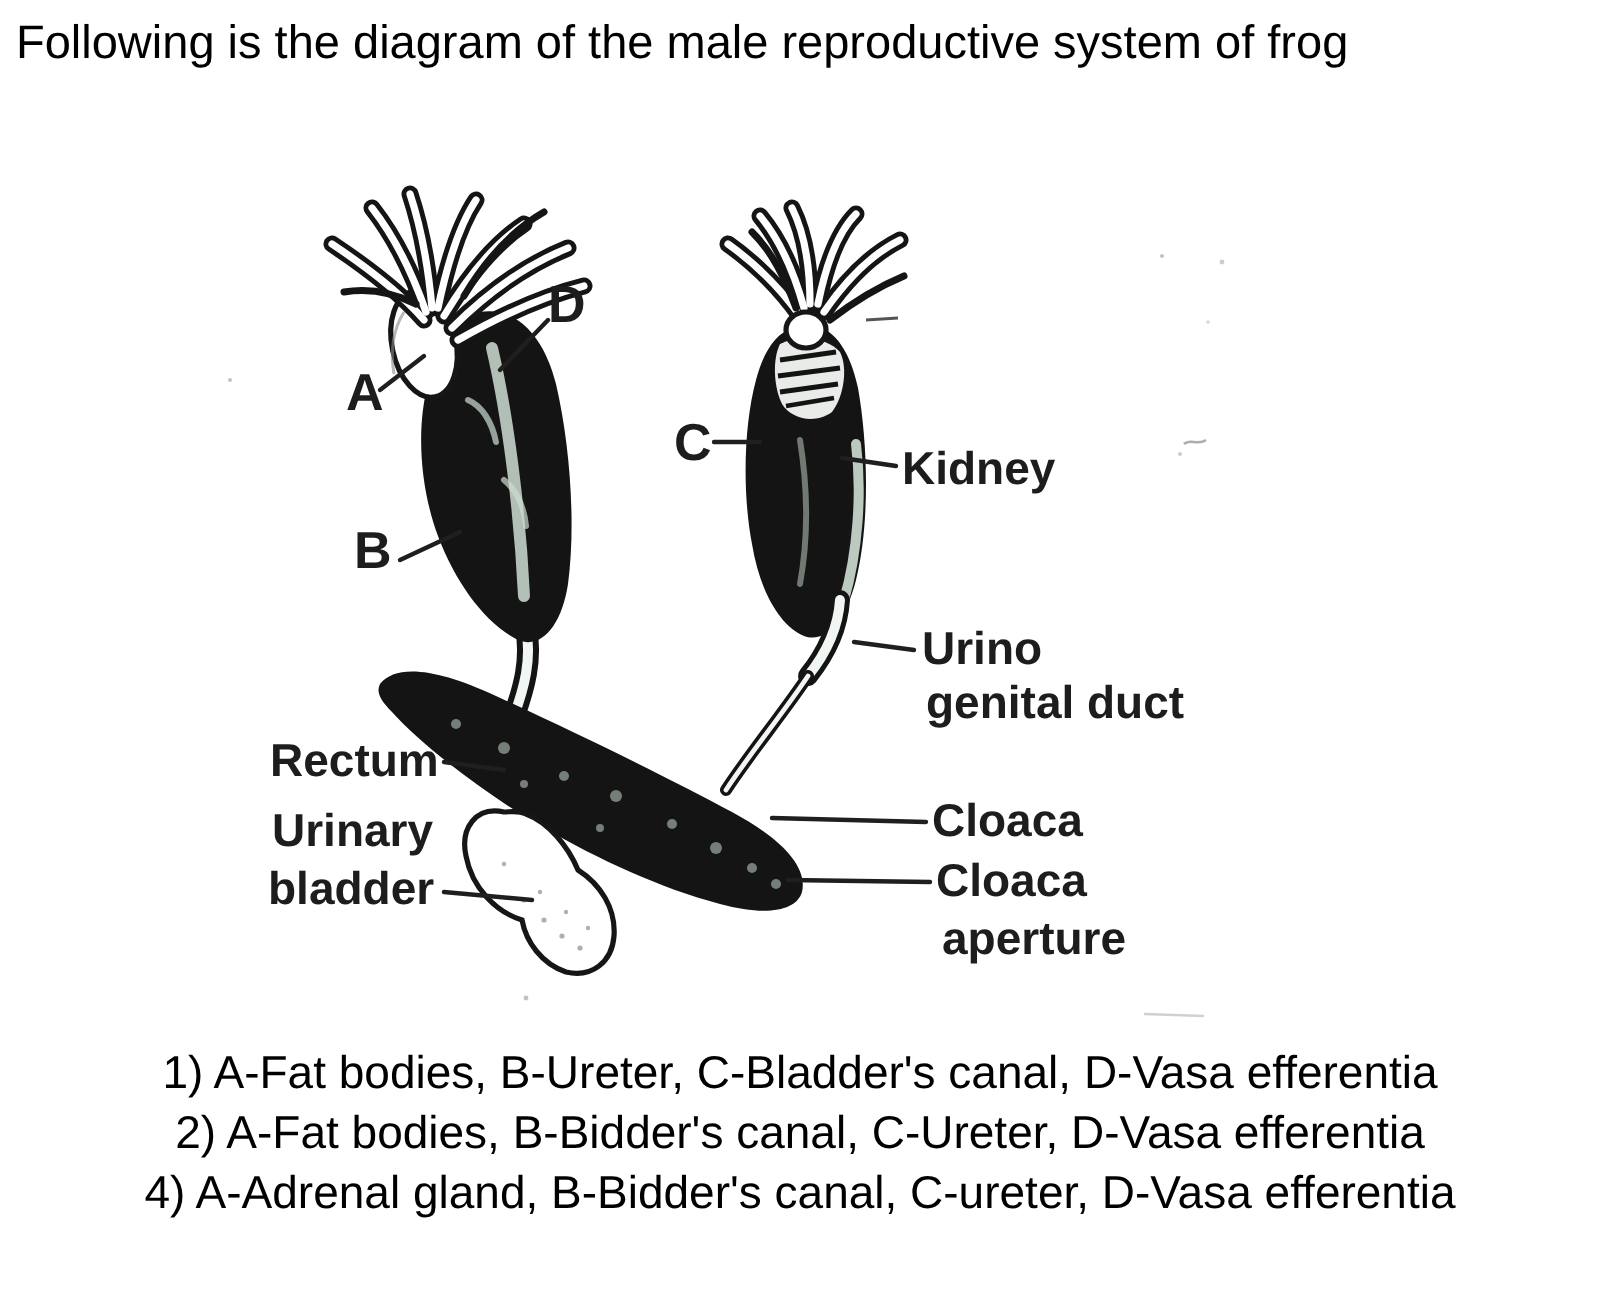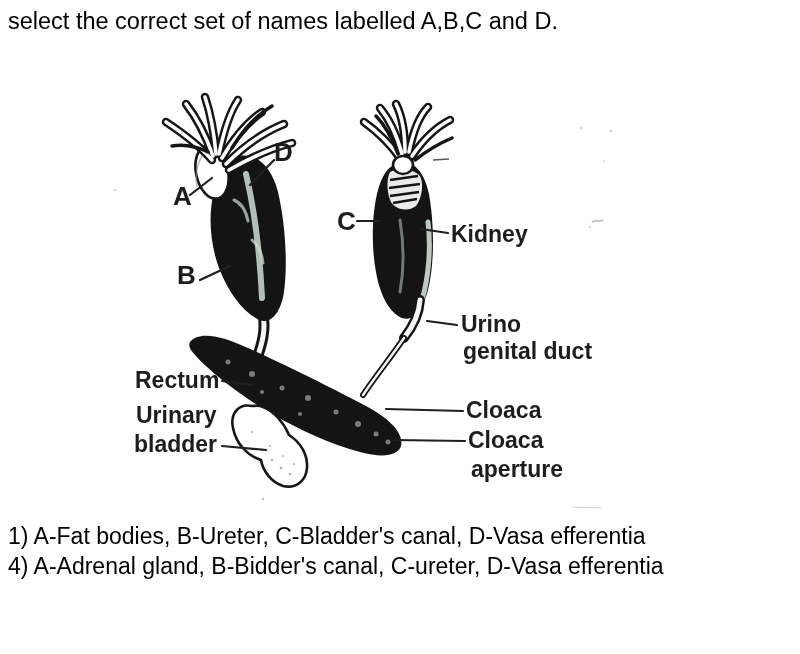--- a/index.html
+++ b/index.html
@@ -6,21 +6,21 @@
   .page {
     position:relative; width:800px; height:654px; background:#ffffff;
     font-family:"Liberation Sans", sans-serif; color:#000; overflow:hidden;
   }
   .question {
     position:absolute; left:8px; top:6px; width:784px;
     font-size:23.5px; line-height:31px; color:#000;
   }
   .options {
     position:absolute; left:8px; top:521px; width:784px;
-    font-size:23px; line-height:30px; color:#000;
+    font-size:23px; line-height:30px; color:#000;text-align:center;
   }
   .option { white-space:nowrap; }
   svg.diagram { position:absolute; left:100px; top:80px; width:520px; height:440px; }
 
   
   .organ       { fill:#141414; stroke:none; }
   .outline-wh  { fill:#ffffff; stroke:#161616; stroke-width:2.6; }
   .finger-un   { stroke:#151515; stroke-width:8.5; fill:none; stroke-linecap:round; }
   .finger-ov   { stroke:#ffffff; stroke-width:3.6; fill:none; stroke-linecap:round; }
   .finger-thin { stroke:#151515; stroke-width:3.5; fill:none; stroke-linecap:round; }
@@ -31,21 +31,21 @@
   .speck       { fill:#9a9a9a; }
   text.lbl     { font-family:"Liberation Sans", sans-serif; font-size:23px; font-weight:600; fill:#1d1d1d; }
   text.letter  { font-family:"Liberation Sans", sans-serif; font-size:26px; font-weight:600; fill:#1d1d1d; }
 </style>
 </head>
 <body>
 
 <div class="page">
 
   <div class="question">
-    <div>select the correct set of names labelled A,B,C and D.</div>
+    <div>Following is the diagram of the male reproductive system of frog</div>
   </div>
 
   <svg class="diagram" viewBox="100 80 520 440" xmlns="http://www.w3.org/2000/svg">
 
     <defs>
       <g id="lfingers">
         <path d="M 212,160 C 200,146 184,134 166,122"></path>
         <path d="M 213,156 C 206,136 197,118 186,104"></path>
         <path d="M 216,154 C 214,132 210,112 205,97"></path>
         <path d="M 219,154 C 224,130 230,112 238,100"></path>
@@ -188,16 +188,17 @@
       <circle class="speck" cx="604" cy="161" r="0.9" opacity="0.4"></circle>
       <circle class="speck" cx="590" cy="227" r="1" opacity="0.5"></circle>
       <circle class="speck" cx="263" cy="499" r="1.2" opacity="0.6"></circle>
       <path d="M 592,222 C 595,219 599,223 603,220" stroke="#8a8a8a" stroke-width="1.3" fill="none" opacity="0.7"></path>
       <path d="M 572,507 L 602,508" stroke="#c4c4c4" stroke-width="1.2" fill="none" opacity="0.8"></path>
     </g>
   </svg>
 
   <div class="options">
     <div class="option">1) A-Fat bodies, B-Ureter, C-Bladder's canal, D-Vasa efferentia</div>
+    <div class="option">2) A-Fat bodies, B-Bidder's canal, C-Ureter, D-Vasa efferentia</div>
     <div class="option">4) A-Adrenal gland, B-Bidder's canal, C-ureter, D-Vasa efferentia</div>
   </div>
 
 </div>
 
 </body></html>

